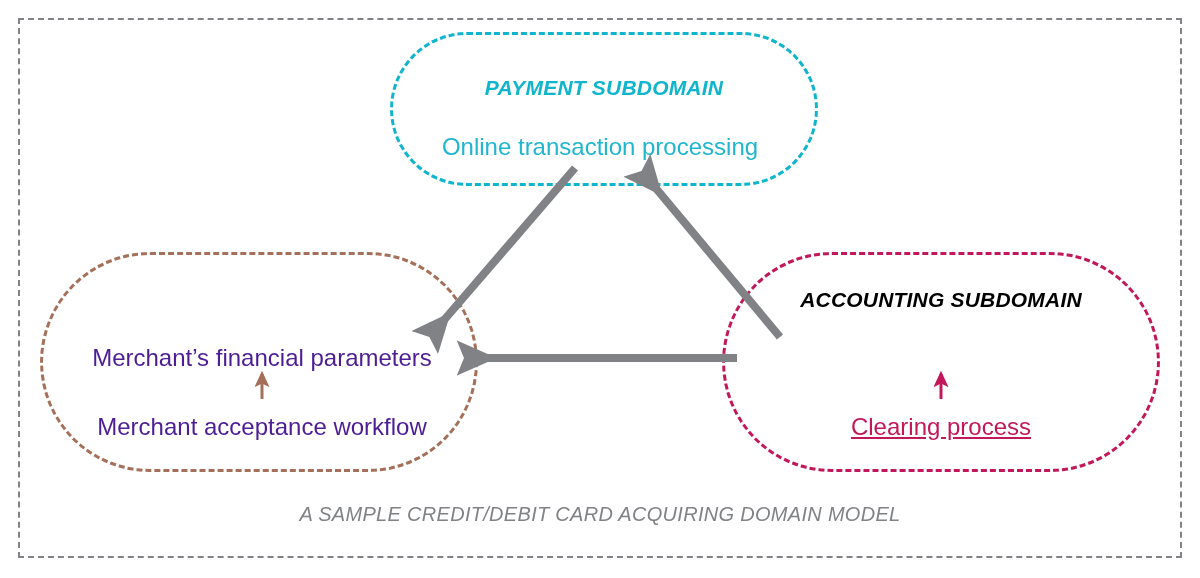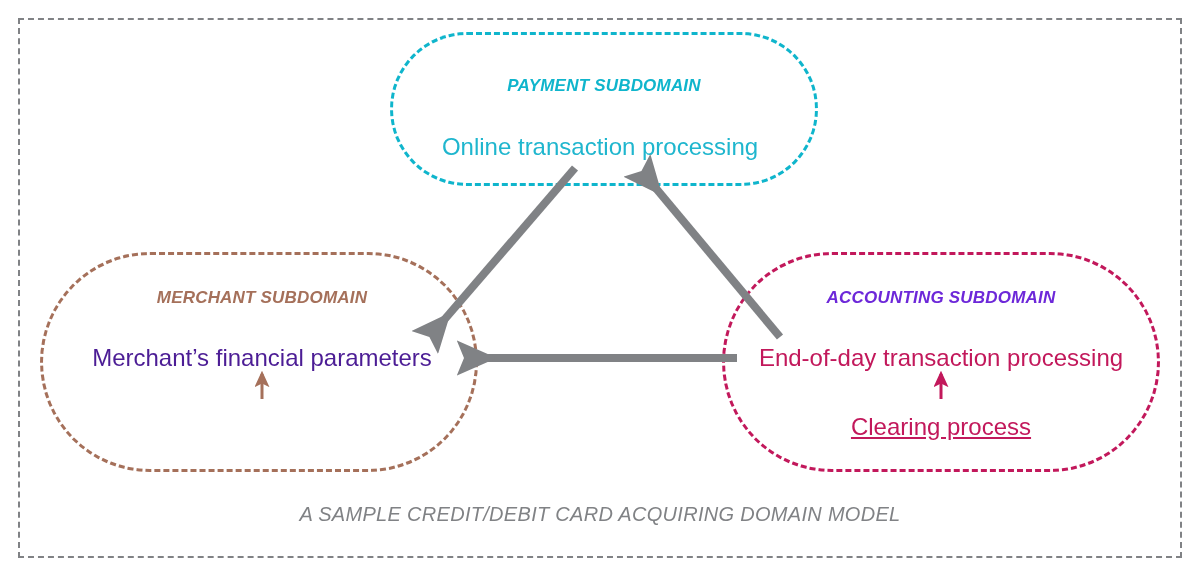--- a/index.html
+++ b/index.html
@@ -59,28 +59,28 @@
     top: 252px;
     width: 438px;
     height: 220px;
     border: 3px dashed #C2185B;
     border-radius: 115px;
   }
   
   .subdomain-title {
     font-weight: bold;
     font-style: italic;
-    font-size: 17px;
+    font-size: 21px;
     letter-spacing: 0.2px;
     white-space: nowrap;
     text-align: center;
   }
   .title-payment   { color: #0FB5CC; }
   .title-merchant  { color: #A5705A; }
-  .title-accounting{ color: #6d28d9; }
+  .title-accounting{ color: #000000; }
 
   
   .capability {
     font-size: 24px;
     white-space: nowrap;
     text-align: right;
     line-height: 1.1;
   }
   .cap-payment    { color: #1FB6CE; }
   .cap-merchant   { color: #4c1d95; }
@@ -120,26 +120,25 @@
 
 <div id="canvas">
 
   <div class="outer-frame"></div>
 
   <div class="pill pill-payment"></div>
   <div class="abs-text subdomain-title title-payment" style="left:604px; top:76px;">PAYMENT SUBDOMAIN</div>
   <div class="abs-text capability cap-payment" style="left:600px; top:134px;">Online transaction processing</div>
 
   <div class="pill pill-merchant"></div>
-  <div class="abs-text subdomain-title title-merchant" style="left:262px; top:288px;">MERCHANT SUBDOMAIN</div>
   <div class="abs-text capability cap-merchant" style="left:262px; top:345px;">Merchant’s financial parameters</div>
+  <div class="abs-text capability cap-merchant" style="left:262px; top:414px;">Merchant acceptance workflow</div>
 
   <div class="pill pill-accounting"></div>
   <div class="abs-text subdomain-title title-accounting" style="left:941px; top:288px;">ACCOUNTING SUBDOMAIN</div>
-  <div class="abs-text capability cap-accounting" style="left:941px; top:345px;">End-of-day transaction processing</div>
   <div class="abs-text capability cap-accounting" style="left:941px; top:414px;text-decoration:underline;">Clearing process</div>
 
   <svg class="arrow-layer" viewBox="0 0 1200 578">
     <defs>
       <marker id="head-gray" markerWidth="5" markerHeight="4.4" refX="3.6" refY="2.2" orient="auto" markerUnits="strokeWidth">
         <path d="M0,2.2 L5,0 L4.1,2.2 L5,4.4 Z" fill="#808285"></path>
       </marker>
       <marker id="head-brown" markerWidth="5.5" markerHeight="5" refX="4.4" refY="2.5" orient="auto" markerUnits="strokeWidth">
         <path d="M0,0 L5.5,2.5 L0,5 L1.2,2.5 Z" fill="#A5705A"></path>
       </marker>

